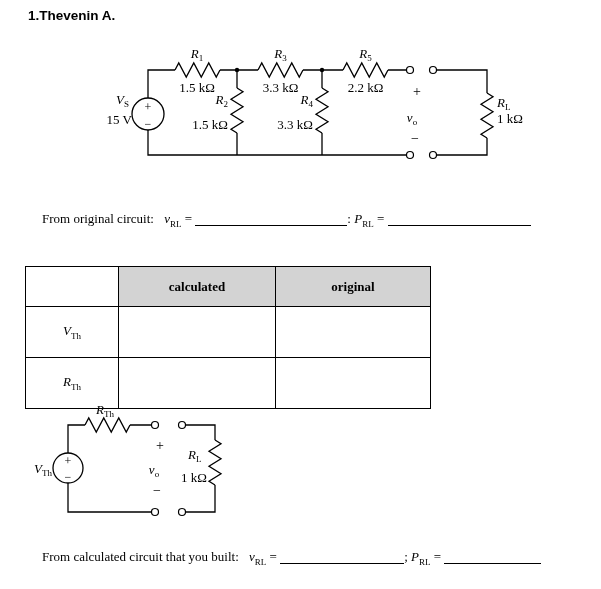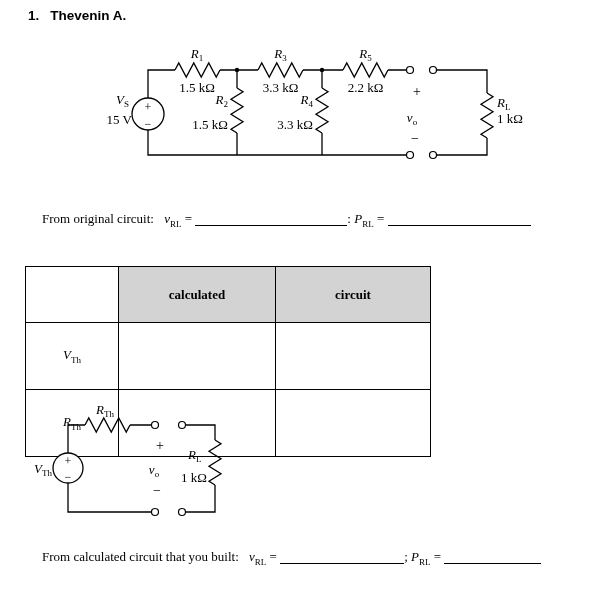--- a/index.html
+++ b/index.html
@@ -1,21 +1,21 @@
 <!DOCTYPE html>
 <html><head>
 <meta charset="utf-8">
 <style>
   html,body{margin:0;padding:0}
   body{width:601px;height:589px;position:relative;background:#ffffff;color:#000;
        font-family:"Liberation Serif",serif;font-size:13px;overflow:hidden}
 
   .title{position:absolute;left:28px;top:8px;font-family:"Liberation Sans",sans-serif;
          font-weight:700;font-size:13.5px}
-  .title .ttext{margin-left:11px}
+  .title .ttext{}
 
   svg{position:absolute;overflow:visible}
   #c1{left:95px;top:38px}
   #c2{left:20px;top:398px}
   .wire,.res{fill:none;stroke:#000;stroke-width:1.3}
   .comp{fill:#fff;stroke:#000;stroke-width:1.3}
   .term{fill:#fff;stroke:#000;stroke-width:1.2}
   .junc{fill:#000;stroke:none}
   svg text{font-family:"Liberation Serif",serif;font-size:13px;fill:#000}
   .sym{font-style:italic}
@@ -25,21 +25,21 @@
 
   .prompt{position:absolute;font-size:13px;white-space:nowrap}
   #p1{left:42px;top:211px}
   #p2{left:42px;top:549px}
   .prompt .lead{margin-right:7px}
   sub{font-size:9px}
   .blank{display:inline-block;border-bottom:1px solid #000;height:12px;vertical-align:-3px}
   .bw1{width:152px}.bw2{width:143px}.bw3{width:124px}.bw4{width:97px}
 
   .tbl{position:absolute;left:25px;top:266px;border-collapse:collapse}
-  .tbl th,.tbl td{border:1px solid #000;padding:16px}
+  .tbl th,.tbl td{border:1px solid #000;padding:8px}
   .tbl th{background:#d3d3d3;font-weight:700;font-size:13px;height:23px;text-align:center}
   .tbl th.corner{background:#fff}
   .tbl td{height:34px;font-size:13px}
   .tbl td.rlabel{text-align:center}
 </style>
 </head>
 <body>
 
 <div class="title">
   <span class="num">1.</span><span class="ttext">Thevenin A.</span>
@@ -109,21 +109,21 @@
 <table class="tbl">
   <colgroup>
       <col style="width:93px">
       <col style="width:157px">
       <col style="width:155px">
     </colgroup>
   <tbody>
       <tr>
     <th class="corner"></th>
     <th>calculated</th>
-    <th>circuit</th>
+    <th>original</th>
   </tr>
   <tr>
     <td class="rlabel"><i>V</i><sub>Th</sub></td>
     <td></td>
     <td></td>
   </tr>
   <tr>
     <td class="rlabel"><i>R</i><sub>Th</sub></td>
     <td></td>
     <td></td>

